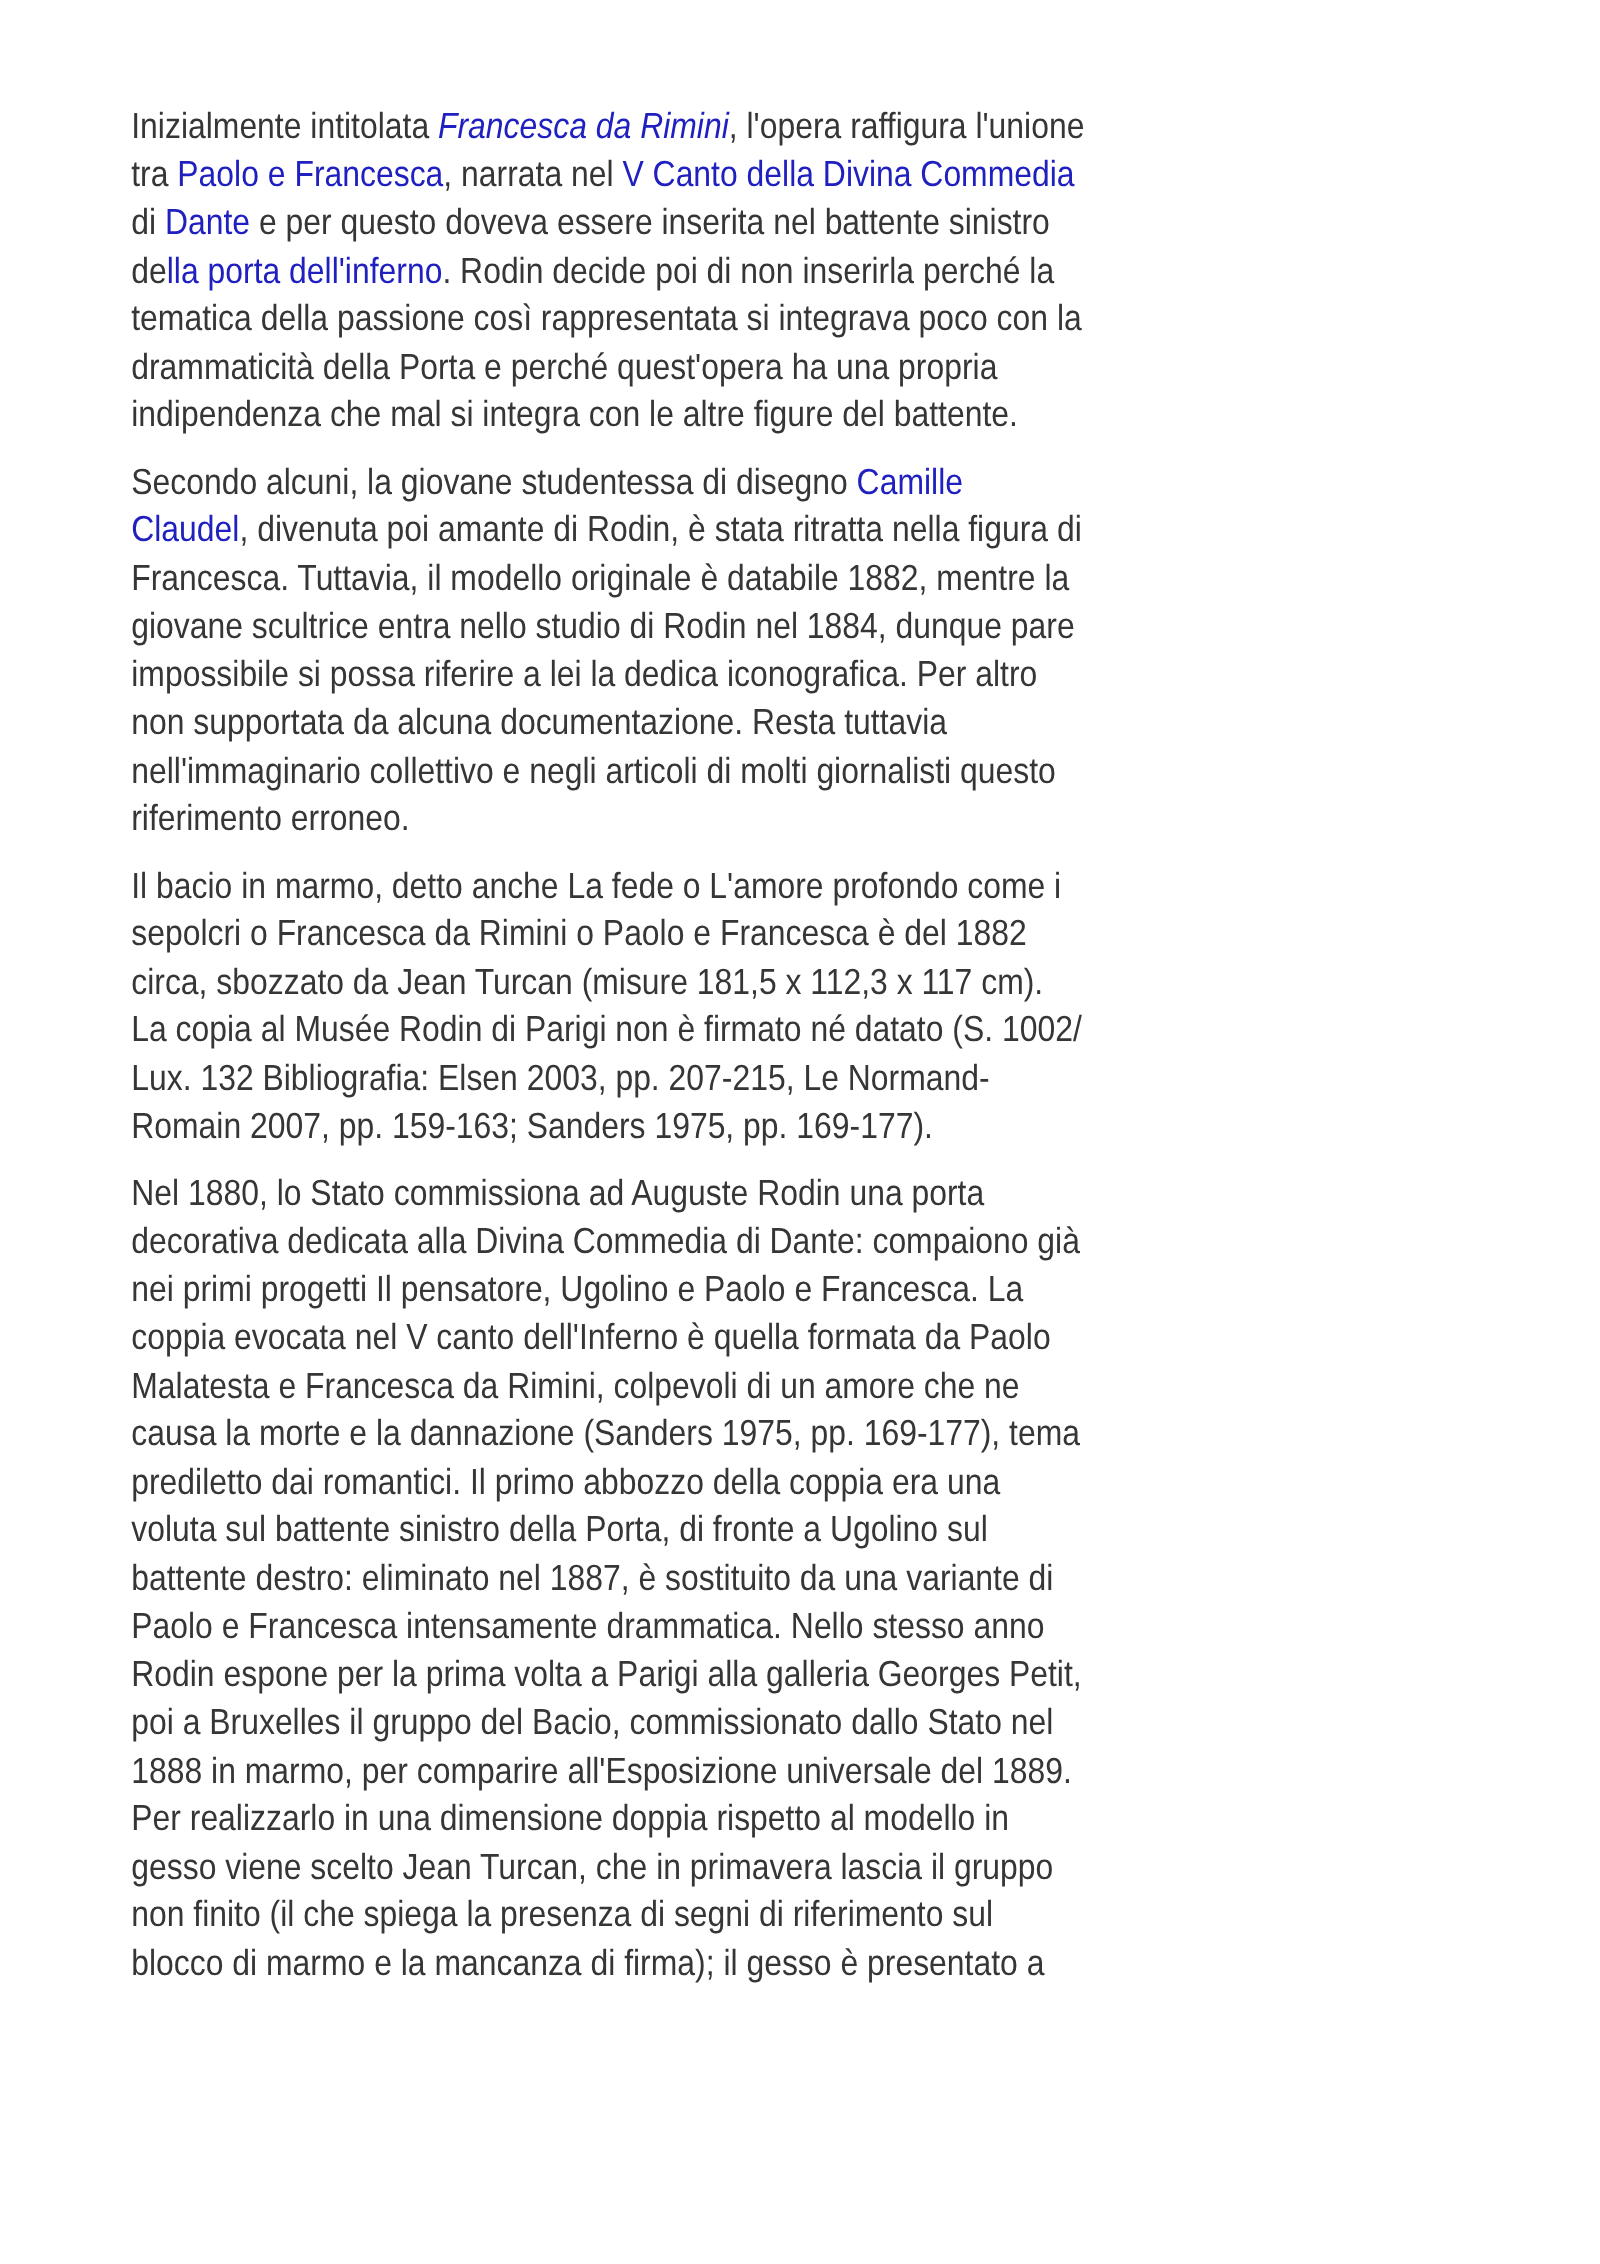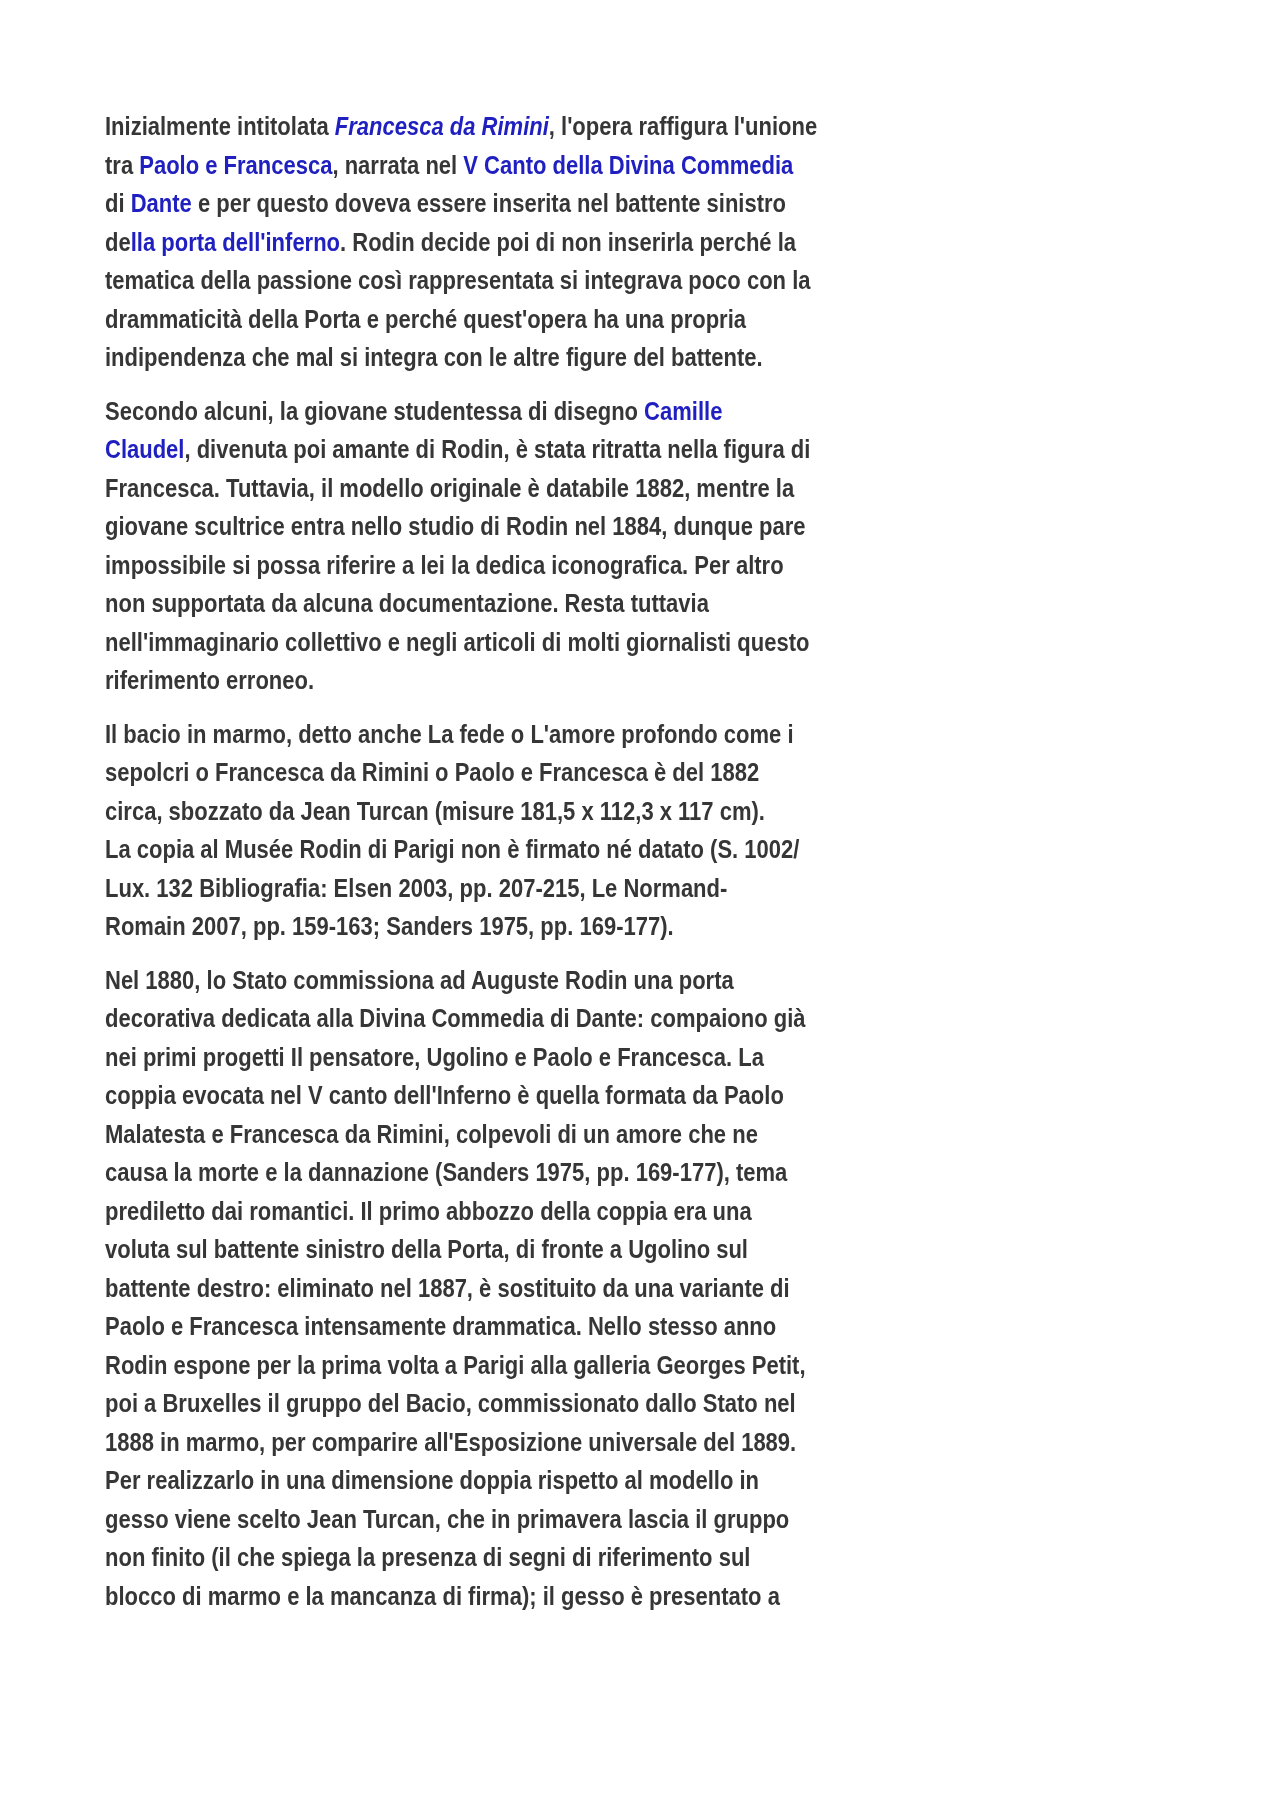--- a/index.html
+++ b/index.html
@@ -10,26 +10,25 @@
     width: 1280px;
     height: 1811px;
     background: var(--bg, #ffffff);
     overflow: hidden;
   }
   .page {
     position: relative;
     width: 1280px;
     height: 1811px;
     box-sizing: border-box;
-    padding: 107px 60px 0 105px;
+    padding: 82px 60px 0 105px;
     font-family: "Liberation Sans", "DejaVu Sans", sans-serif;
-    font-size: 25px;
+    font-size: 29px;
     line-height: 38.5px;
     color: var(--text, #363636);
-    font-weight: bold;
   }
   .paragraph {
     margin: 0 0 15px 0;
     transform: scaleX(0.88);
     transform-origin: top left;
   }
   .line {
     white-space: nowrap;
   }
   .seg-n {

